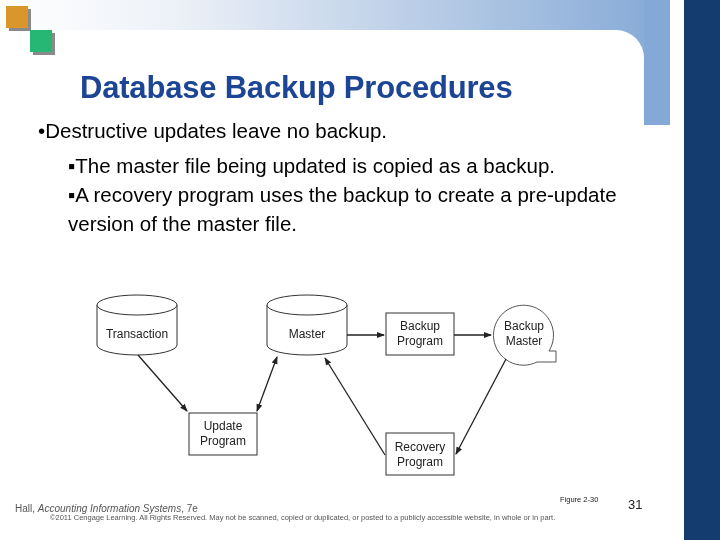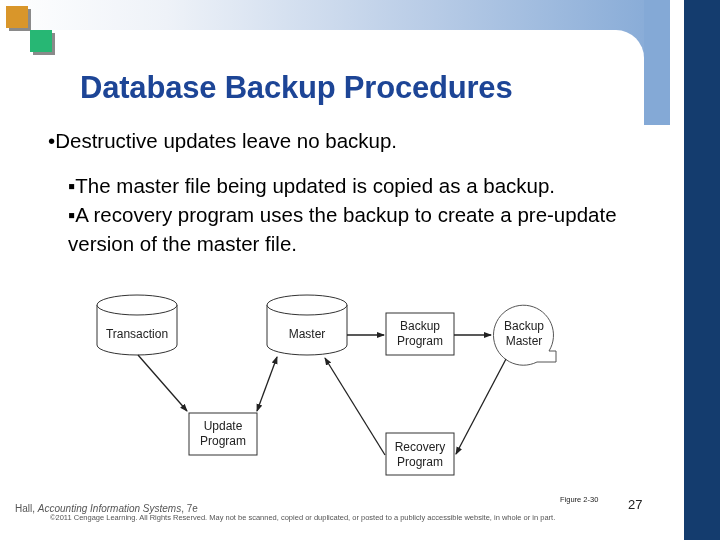--- a/index.html
+++ b/index.html
@@ -29,21 +29,21 @@
     .sq-green { left: 30px; top: 30px; background: #27b774; }
 
     .title {
       position: absolute; left: 80px; top: 56px;
       font-size: 31px; font-weight: bold; color: #1d4596; letter-spacing: -0.2px; margin-top: 14px;
     }
     .body-text {
       position: absolute; left: 32px; top: 110px; width: 645px;
       font-size: 20.5px; line-height: 29px; color: #000;
     }
-    .lvl1 { margin: 16px; }
+    .lvl1 { margin: 6px; }
     .lvl2 { margin: 0 0 0 36px; }
     .bullet { margin-right: 0; }
 
     .diagram { position: absolute; left: 0; top: 0; width: 720px; height: 540px; padding-left: 33px; }
     .diagram svg { position: absolute; left: 0; top: 0; }
     .d-label {
       position: absolute; font-size: 12px; line-height: 15px; color: #222;
       text-align: center; transform: translate(-50%, -50%);
     }
 
@@ -136,16 +136,16 @@
     <div>Update</div>
     <div>Program</div>
   </div>
   <div class="d-label" style="left:420px; top:455px;text-align:center;">
     <div>Recovery</div>
     <div>Program</div>
   </div>
 </div>
 
 <div class="figure-label">Figure 2-30</div>
-<div class="page-number">27</div>
+<div class="page-number">31</div>
 
 <div class="footer-citation"><span>Hall, </span><i>Accounting Information Systems</i><span>, 7e</span></div>
 <div class="footer-copyright">©2011 Cengage Learning. All Rights Reserved. May not be scanned, copied or duplicated, or posted to a publicly accessible website, in whole or in part.</div>
 
 </body></html>

